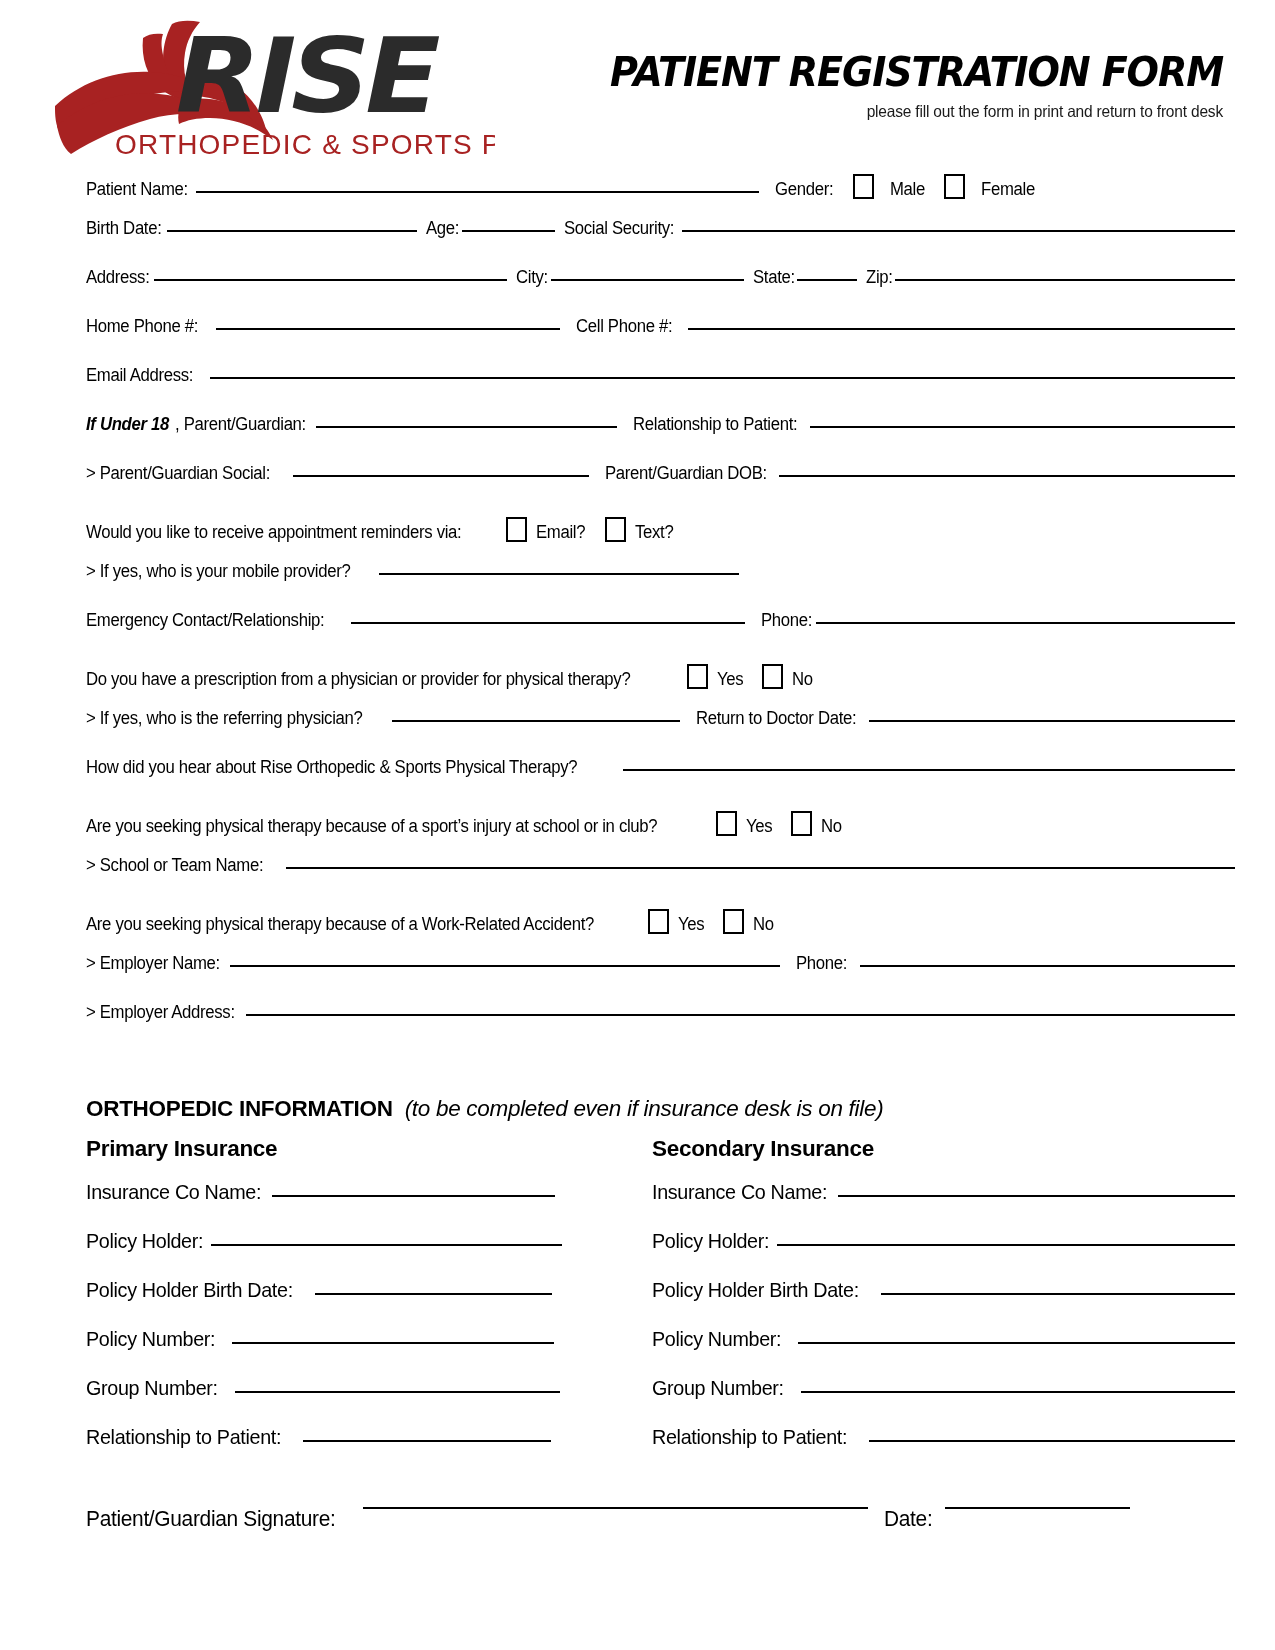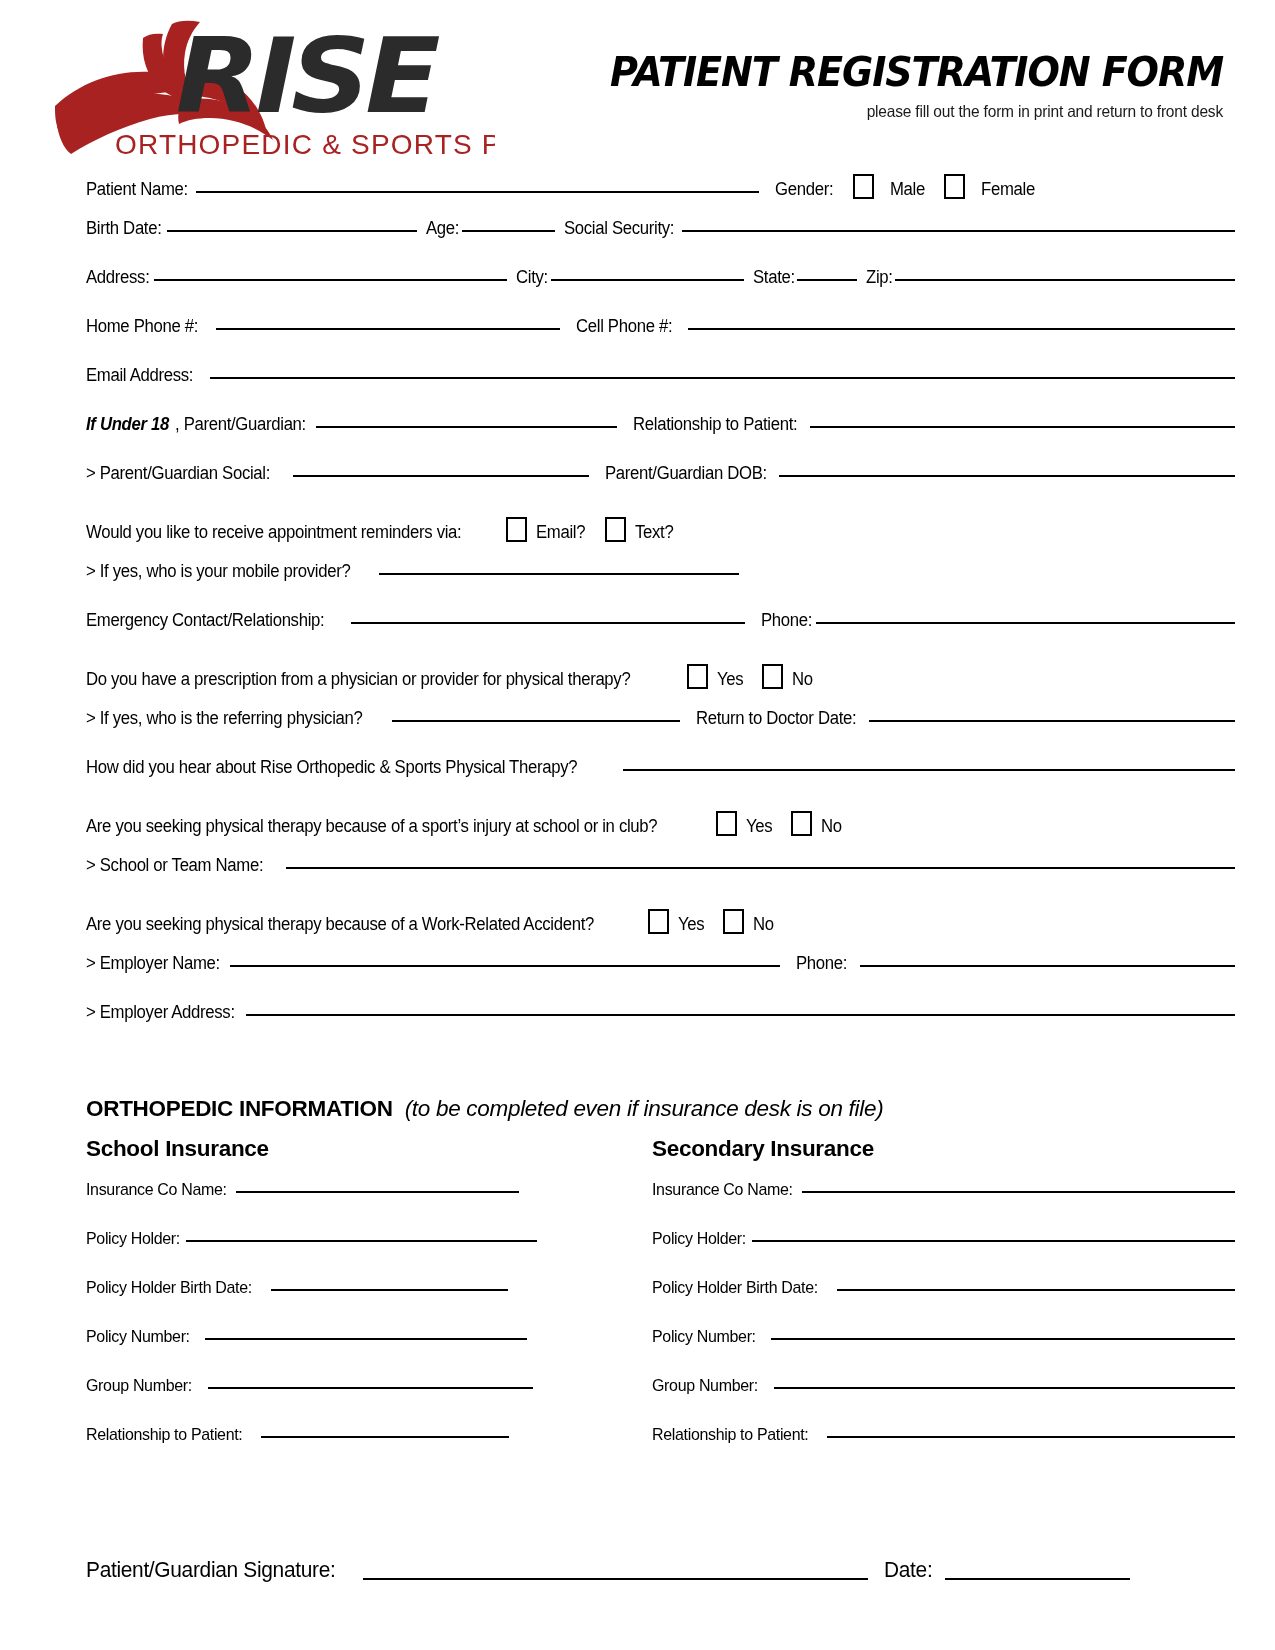--- a/index.html
+++ b/index.html
@@ -129,34 +129,34 @@
   .col-title {
     font-weight: bold;
     font-size: 22.5px;
     height: 43px;
     line-height: 1;
     letter-spacing: -0.3px;
   }
   .ins-row {
     display: flex;
     align-items: baseline;
-    font-size: 17px;
+    font-size: 21px;
     line-height: 1;
     height: 49px;
     white-space: nowrap;
     letter-spacing: -0.35px;
   }
   .ins-row .lbl { transform: scaleX(0.94); }
 
   .sig-row {
     display: flex;
-    align-items: flex-end;
+    align-items: flex-start;
     font-size: 22.5px;
     line-height: 1;
-    margin-top: 84px;
+    margin-top: 33px;
     white-space: nowrap;
     letter-spacing: -0.35px;
   }
 </style>
 </head>
 <body>
 
 <div class="page">
 
   <div class="header">
@@ -360,21 +360,21 @@
     </div>
 
     <div class="ins-head">
       <span class="t1">ORTHOPEDIC INFORMATION</span>
       <span>&nbsp;</span><span class="t2">(to be completed even if insurance desk is on file)</span>
     </div>
 
     <div class="ins-cols">
 
       <div class="ins-col">
-        <div class="col-title">School Insurance</div>
+        <div class="col-title">Primary Insurance</div>
 
         <div class="ins-row">
           <span class="lbl">Insurance Co Name:</span>
           <span class="ul" style="width:283px"></span>
         </div>
         <div class="ins-row">
           <span class="lbl">Policy Holder:</span>
           <span class="ul" style="width:351px"></span>
         </div>
         <div class="ins-row">

